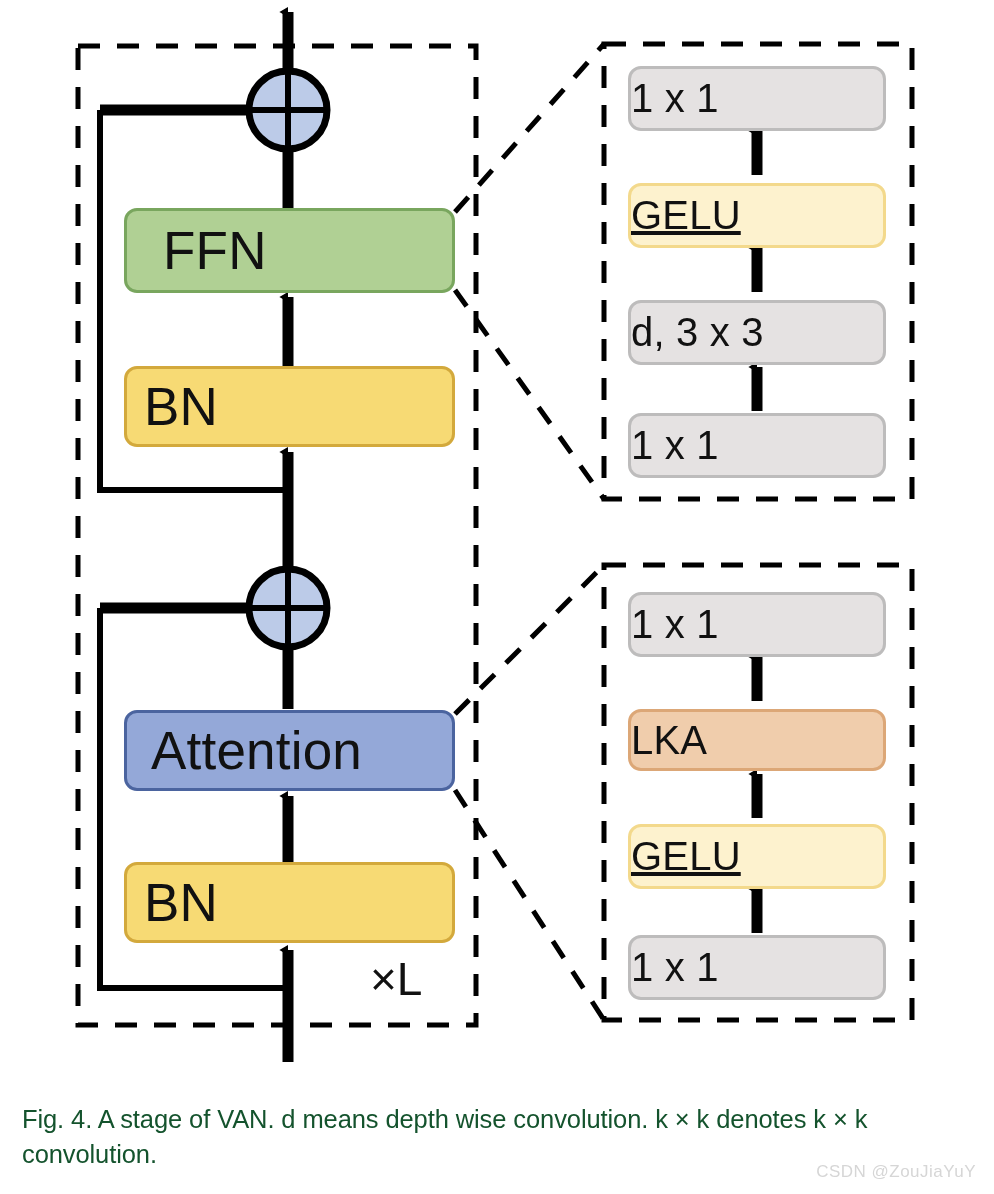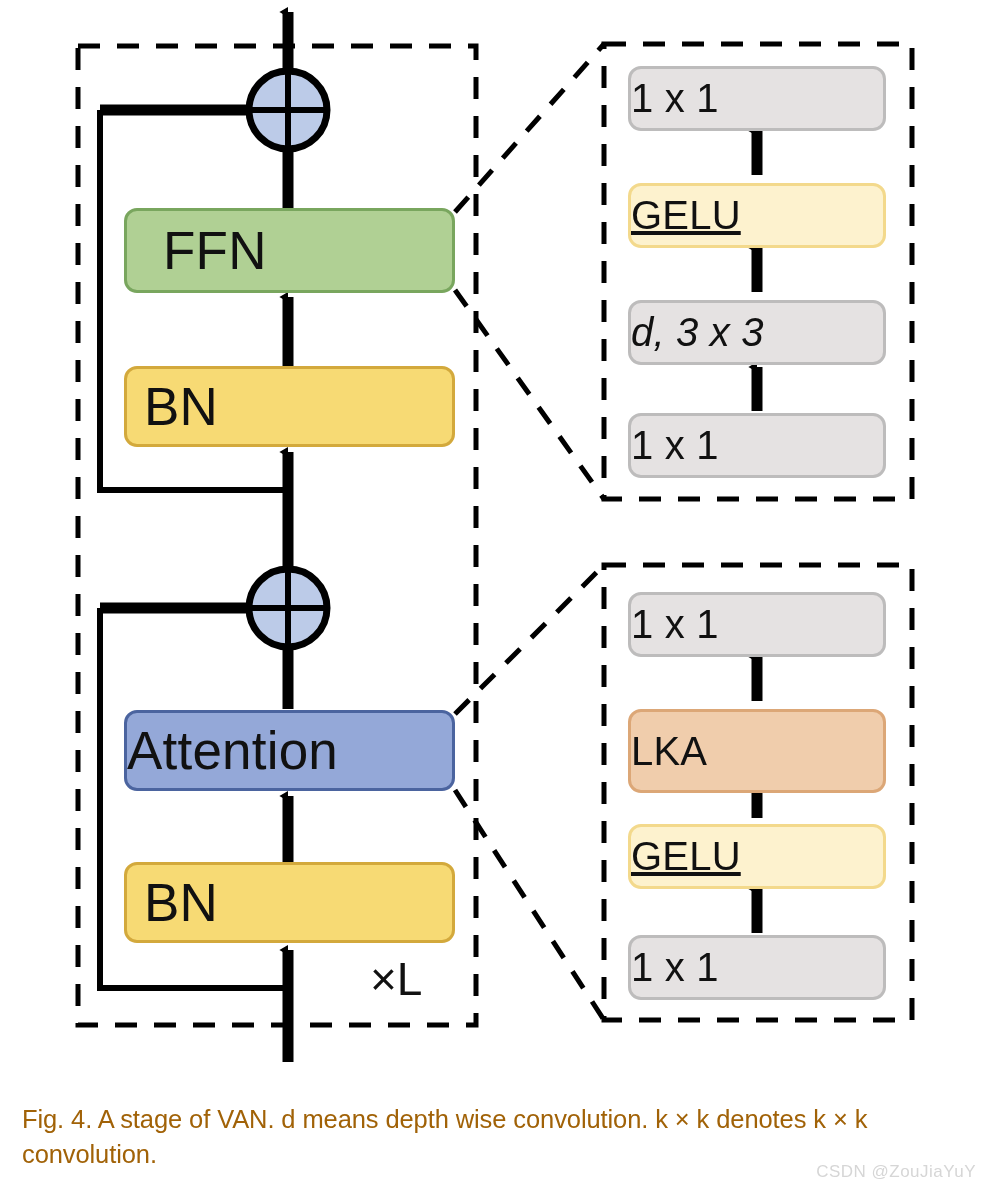--- a/index.html
+++ b/index.html
@@ -85,21 +85,21 @@
   }
 
   
   #caption {
     position: absolute;
     left: 22px;
     top: 1102px;
     width: 950px;
     font-size: 25.5px;
     line-height: 1.36;
-    color: #a16207;
+    color: #14532d;
     letter-spacing: -0.1px;
   }
   #watermark {
     position: absolute;
     right: 18px;
     bottom: 12px;
     font-size: 17px;
     color: #d6d6d6;
     letter-spacing: 0.5px;
     white-space: nowrap;
@@ -175,51 +175,51 @@
     </svg>
 
     <div class="flow-box box-ffn" style="left:124px; top:208px; width:331px; height:85px;">
       <span>FFN</span>
     </div>
 
     <div class="flow-box box-bn" style="left:124px; top:366px; width:331px; height:81px;">
       <span>BN</span>
     </div>
 
-    <div class="flow-box box-attention" style="left:124px; top:710px; width:331px; height:81px;">
+    <div class="flow-box box-attention" style="left:124px; top:710px; width:331px; height:81px;padding-left:24px;">
       <span>Attention</span>
     </div>
 
     <div class="flow-box box-bn" style="left:124px; top:862px; width:331px; height:81px;">
       <span>BN</span>
     </div>
 
     <div class="mult-label" style="left:370px; top:952px;">×L</div>
 
     <div class="flow-box box-gray" style="left:628px; top:66px; width:258px; height:65px;">
       <span>1 x 1</span>
     </div>
 
     <div class="flow-box box-gelu" style="left:628px; top:183px; width:258px; height:65px;">
       <span>GELU</span>
     </div>
 
-    <div class="flow-box box-gray" style="left:628px; top:300px; width:258px; height:65px;font-style:italic;">
+    <div class="flow-box box-gray" style="left:628px; top:300px; width:258px; height:65px;">
       <span>d, 3 x 3</span>
     </div>
 
     <div class="flow-box box-gray" style="left:628px; top:413px; width:258px; height:65px;">
       <span>1 x 1</span>
     </div>
 
     <div class="flow-box box-gray" style="left:628px; top:592px; width:258px; height:65px;">
       <span>1 x 1</span>
     </div>
 
-    <div class="flow-box box-lka" style="left:628px; top:709px; width:258px; height:84px;">
+    <div class="flow-box box-lka" style="left:628px; top:709px; width:258px; height:62px;">
       <span>LKA</span>
     </div>
 
     <div class="flow-box box-gelu" style="left:628px; top:824px; width:258px; height:65px;">
       <span>GELU</span>
     </div>
 
     <div class="flow-box box-gray" style="left:628px; top:935px; width:258px; height:65px;">
       <span>1 x 1</span>
     </div>

